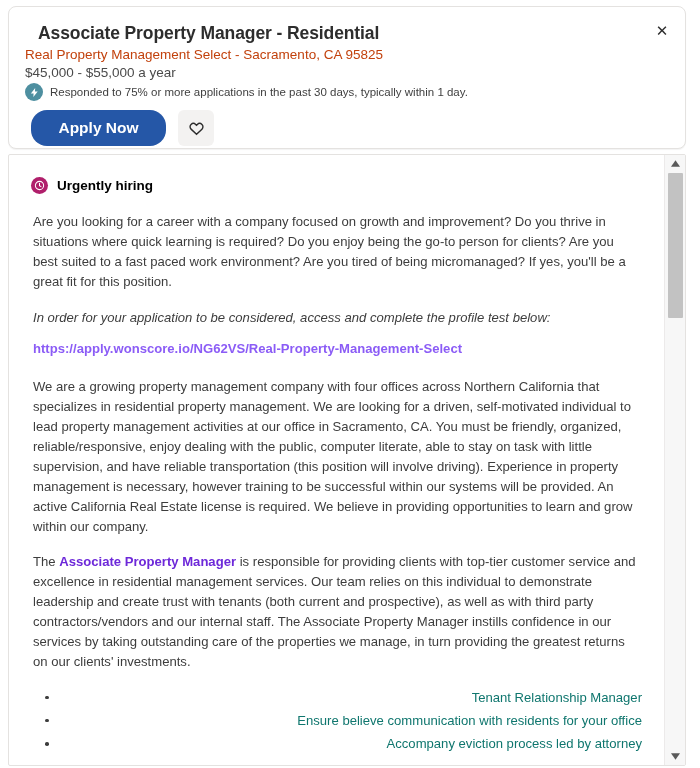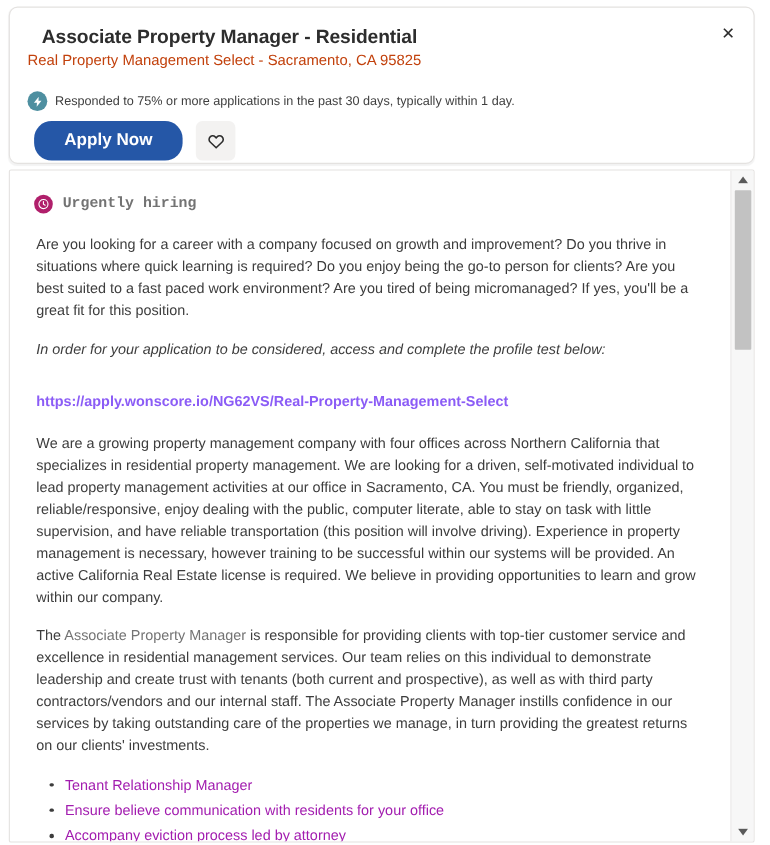--- a/index.html
+++ b/index.html
@@ -192,56 +192,56 @@
     display: flex;
     align-items: center;
     justify-content: center;
     flex: 0 0 auto;
   }
   .urgent-icon svg { display: block; }
 
   .urgent-label {
     font-size: 13.5px;
     font-weight: bold;
-    color: #737373;
-    font-family: Liberation Mono, monospace;
+    color: #000000;
   }
 
   .para {
     margin: 0 0 16px 8px;
     font-size: 13.1px;
     line-height: 1.52;
     color: #3d3d3d;
     max-width: 625px;
   }
 
   .para-italic {
     font-style: italic;
-    margin-bottom: 28px;
+    margin-bottom: 12px;
   }
 
   .para-link {
     font-weight: bold;
     color: #8b5cf6;
     margin-bottom: 18px;
   }
 
-  .para b { font-weight: normal; color: #737373; }
+  .para b { font-weight: bold; color: #6d28d9; }
 
   .bullets {
     margin: 0 0 0 8px;
     padding-left: 26px;
     list-style: none;
   }
   .bullets li {
     position: relative;
     font-size: 13.1px;
     line-height: 1.49;
-    color: #a21caf;
+    color: #0f766e;
     padding: 0 0 3.6px 0;
+    text-align: right;
   }
   .bullets li:before {
     content: "";
     position: absolute;
     left: -14px;
     top: 8px;
     width: 3.5px;
     height: 3.5px;
     border-radius: 50%;
     background: #3d3d3d;
@@ -299,20 +299,21 @@
 <div id="page">
 
   <div class="header-card">
 
     <button class="close-button">✕</button>
 
     <div class="job-title">Associate Property Manager - Residential</div>
 
     <div class="company-line">Real Property Management Select - Sacramento, CA 95825</div>
 
+    <div class="salary-line">$45,000 - $55,000 a year</div>
 
     <div class="response-row">
       <span class="bolt-icon">
         <svg width="11" height="11" viewBox="0 0 24 24" aria-hidden="true">
           <path fill="#ffffff" d="M13.5 2 4 14h6l-.5 8L19 10h-6l.5-8z"></path>
         </svg>
       </span>
       <span class="response-text">Responded to 75% or more applications in the past 30 days, typically within 1 day.</span>
     </div>
 

